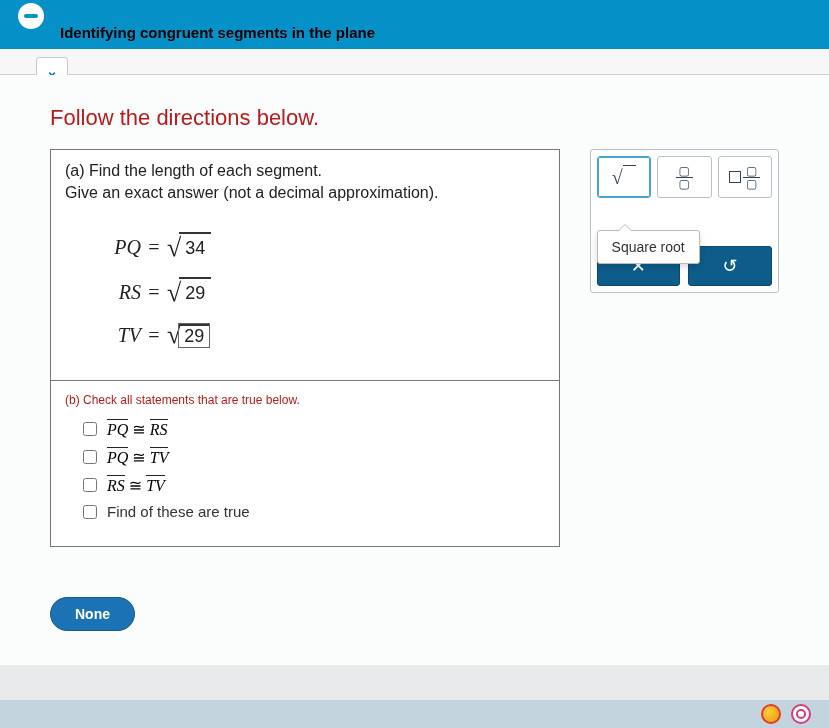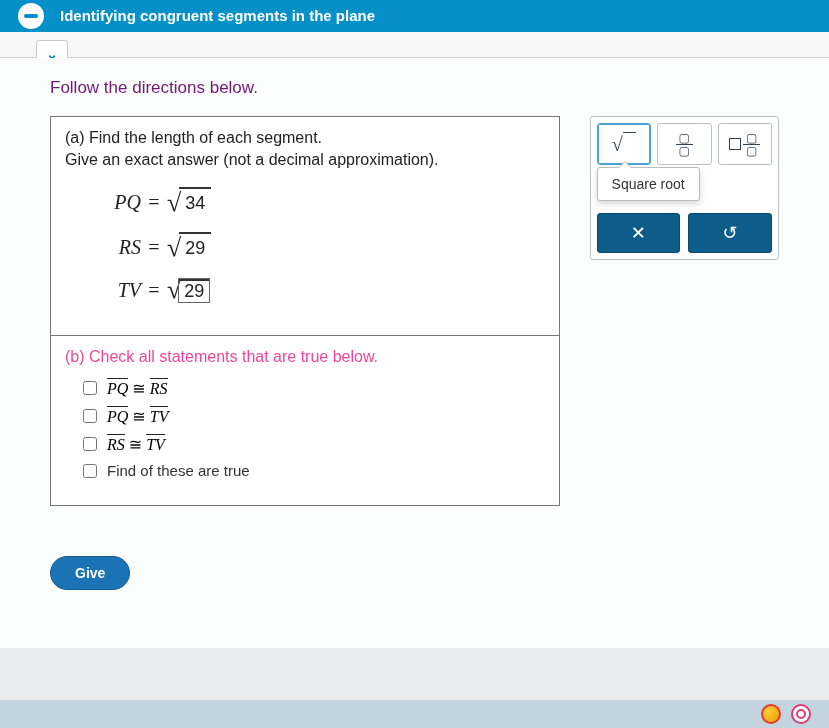--- a/index.html
+++ b/index.html
@@ -6,22 +6,22 @@
   body {
     font-family: Arial, Helvetica, sans-serif;
     background: #e8eaec;
     width: 829px;
     height: 728px;
     overflow: hidden;
     position: relative;
   }
   .header-bar {
     background: #0591c8;
-    color: #ffffff;
-    padding: 7px 18px 8px 60px;
+    color: #000000;
+    padding: 24px 18px 8px 60px;
     font-size: 15px;
     font-weight: 600;
     position: relative;
   }
   .header-icon {
     position: absolute;
     left: 18px;
     top: 3px;
     width: 26px;
     height: 26px;
@@ -59,37 +59,37 @@
     font-size: 14px;
     font-weight: bold;
   }
   .content-area {
     background: #fbfcfc;
     padding: 18px 50px 20px 50px;
     position: relative;
     min-height: 590px;
   }
   .instruction {
-    font-size: 17px;
-    color: #701a75;
+    font-size: 22px;
+    color: #b91c1c;
     margin-bottom: 18px;
-    margin-top: 2px;
+    margin-top: 12px;
   }
   .main-row { display: flex; gap: 30px; align-items: flex-start; }
   .question-box {
     border: 1px solid #777;
     width: 569px;
     background: #fff;
   }
   .part-a {
     border-bottom: 1px solid #777;
     padding: 12px 14px 18px 14px;
   }
   .part-a .prompt { font-size: 16px; color: #222; margin-bottom: 4px; }
-  .part-a .sub   { font-size: 16px; color: #222; margin-bottom: 18px; }
+  .part-a .sub   { font-size: 16px; color: #222; margin-bottom: 30px; }
   .eq-row {
     display: flex;
     align-items: center;
     margin: 10px 0 14px 30px;
     font-family: "Times New Roman", serif;
     font-size: 20px;
     font-style: italic;
     color: #222;
   }
   .eq-label { width: 46px; text-align: right; }
@@ -110,21 +110,21 @@
     font-family: Arial, sans-serif;
     font-size: 18px;
     min-width: 28px;
     text-align: center;
   }
   .sqrt-val.active {
     outline: 1px solid #666;
     padding: 0 5px;
   }
   .part-b { padding: 12px 14px 18px 14px; }
-  .part-b .prompt { font-size: 16px; color: #ec4899; margin-bottom: 12px; }
+  .part-b .prompt { font-size: 12px; color: #b91c1c; margin-bottom: 12px; }
   .opt-row {
     display: flex;
     align-items: center;
     margin: 8px 0 8px 18px;
     font-size: 16px;
   }
   .opt-row input { margin-right: 10px; width: 14px; height: 14px; }
   .seg {
     font-family: "Times New Roman", serif;
     font-style: italic;
@@ -186,21 +186,21 @@
     line-height: 1;
   }
   .frac .num { border-bottom: 1.5px solid #345; padding: 0 3px; }
   .frac .den { padding: 0 3px; }
   .mixed { display: inline-flex; align-items: center; gap: 2px; }
   .mixed .whole {
     width: 12px; height: 12px; border: 1px solid #345;
   }
   .tooltip {
     position: absolute;
-    top: 50px;
+    top: 80px;
     left: 6px;
     background: #fff;
     border: 1px solid #bbb;
     border-radius: 3px;
     padding: 8px 14px;
     font-size: 14px;
     color: #333;
     box-shadow: 0 3px 6px rgba(0,0,0,0.15);
     z-index: 5;
   }
@@ -398,21 +398,21 @@
           <span>✕</span>
         </div>
         <div class="action-btn action-undo">
           <span>↺</span>
         </div>
       </div>
     </div>
   </div>
 
   <div class="footer-btns">
-    <button class="btn-check">Give</button>
+    <button class="btn-check">None</button>
   </div>
 </div>
 
 <div class="bottom-strip"></div>
 <div class="bottom-icons">
   <div class="bi bi1"></div>
   <div class="bi bi2"></div>
 </div>
 
 </body></html>

